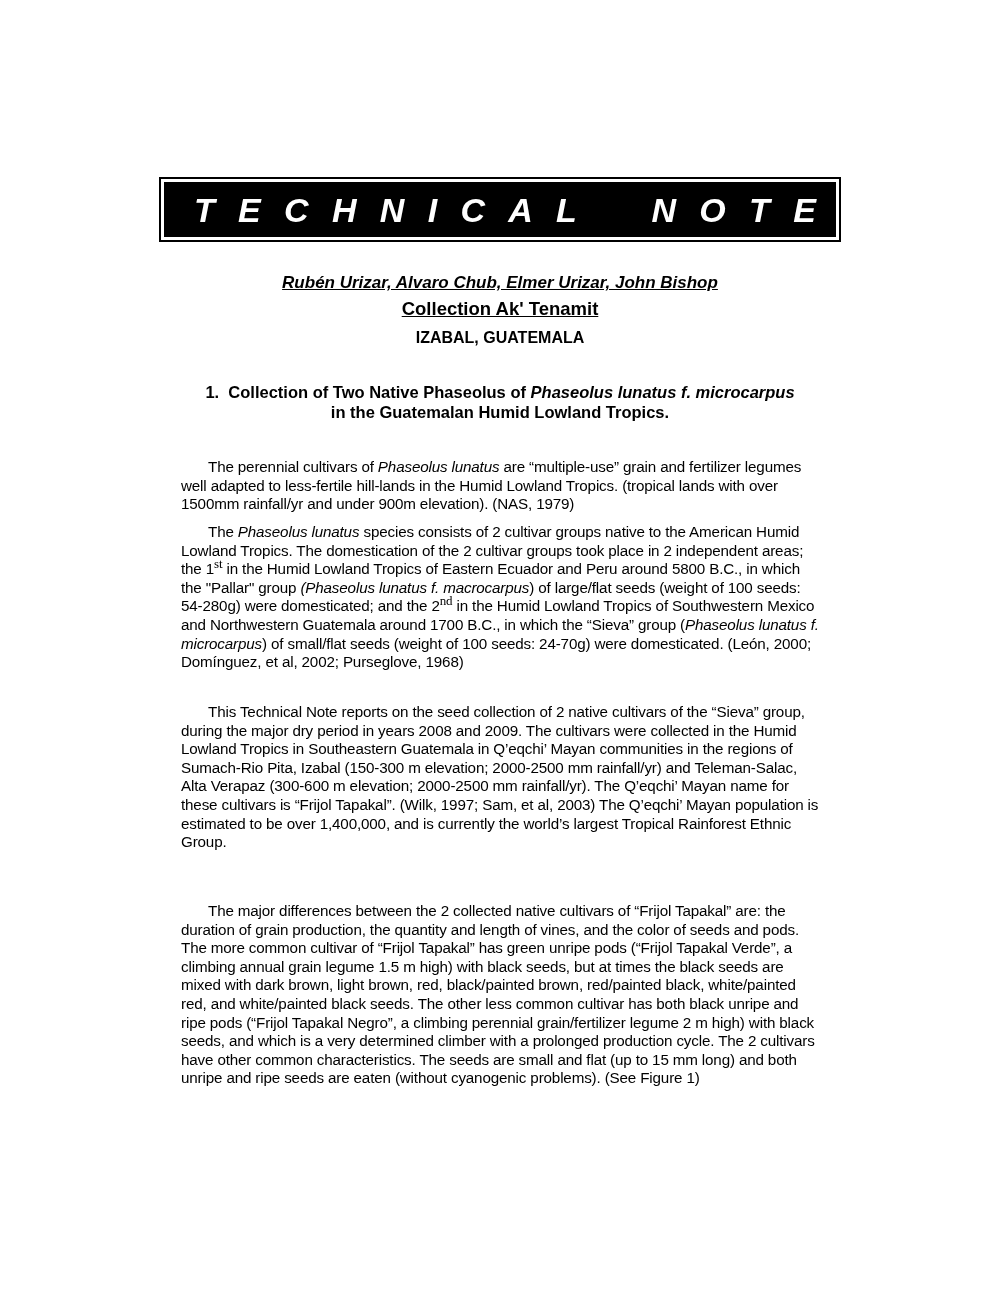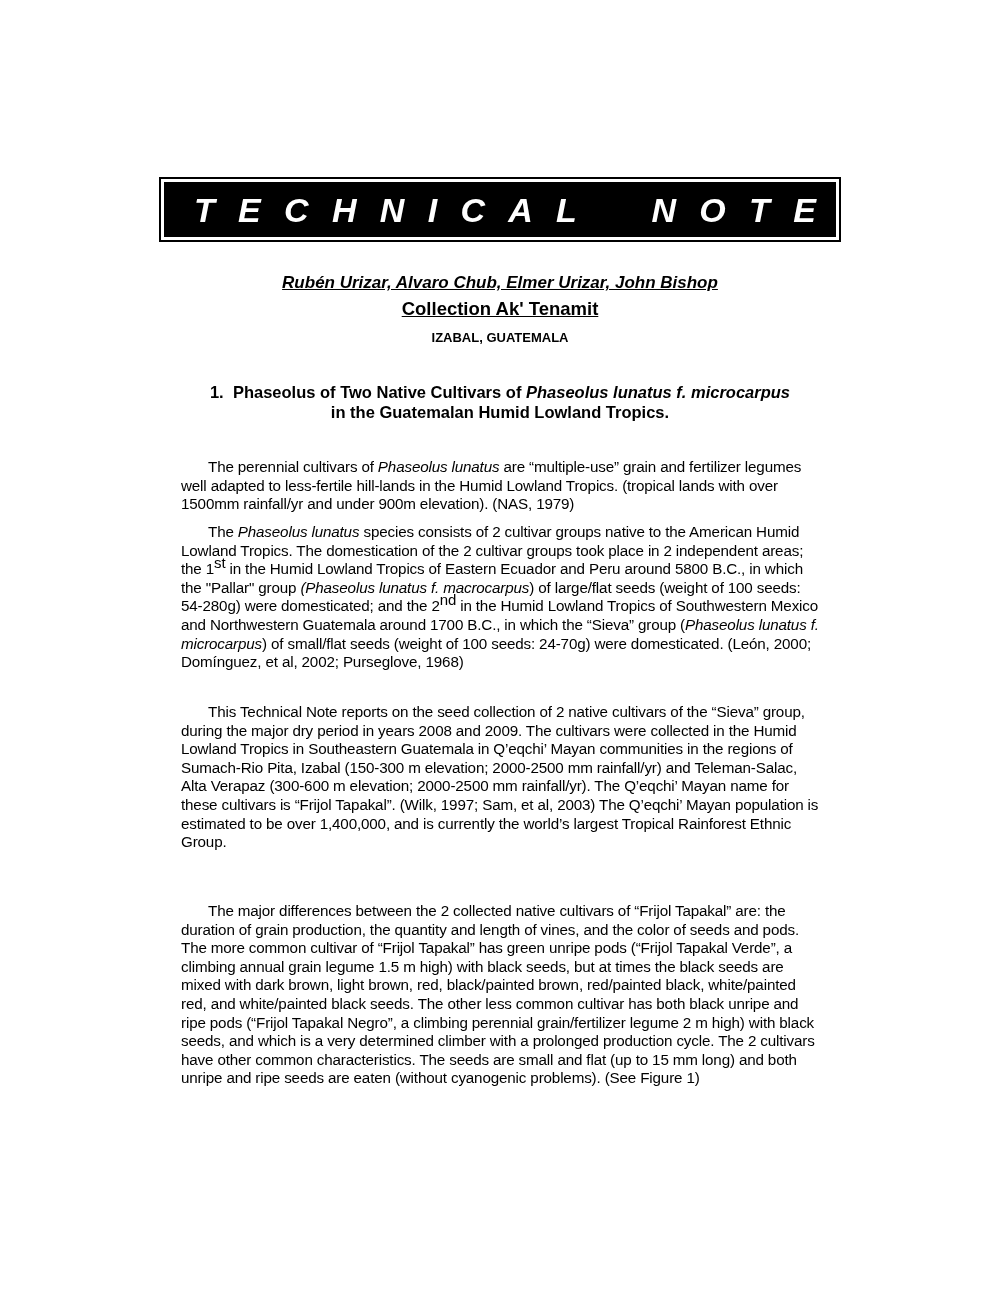--- a/index.html
+++ b/index.html
@@ -72,21 +72,21 @@
       line-height: 24px;
       text-decoration: underline;
     }
     .location {
       position: absolute;
       top: 326px;
       left: 0;
       width: 1000px;
       text-align: center;
       font-weight: bold;
-      font-size: 13px;
+      font-size: 16px;
       line-height: 24px;
     }
     .section-title {
       position: absolute;
       top: 382px;
       left: 160px;
       width: 680px;
       text-align: center;
       font-weight: bold;
       font-size: 16.5px;
@@ -100,21 +100,21 @@
       width: 650px;
       font-size: 15.2px;
       line-height: 18.6px;
       letter-spacing: -0.15px;
     }
     .para {
       margin: 4px;
       text-indent: 27px;
     }
     .para b { font-weight: normal; }
-    .para sup { font-size: 15px; line-height: 0; vertical-align: 6px; }
+    .para sup { font-size: 13px; line-height: 0; vertical-align: 6px; font-family: Liberation Serif, serif; }
     .p1 { top: 454px; }
     .p2 { top: 519px; }
     .p3 { top: 699px; }
     .p4 { top: 898px; }
   </style>
 </head>
 <body>
 
 <div class="banner-outer">
   <div class="banner-inner">
@@ -136,21 +136,21 @@
     </div>
   </div>
 </div>
 
 <div class="authors">Rubén Urizar,  Alvaro Chub,  Elmer Urizar,  John Bishop</div>
 <div class="institute">Collection  Ak' Tenamit</div>
 <div class="location">IZABAL, GUATEMALA</div>
 
 <div class="section-title">
   <span>1.</span>&nbsp;
-  <span>Phaseolus of Two Native Cultivars of </span>
+  <span>Collection of Two Native Phaseolus of </span>
   <i>Phaseolus lunatus f. microcarpus</i><br>
   <span>in the Guatemalan Humid Lowland Tropics.</span>
 </div>
 
 <div class="body-text p1">
   <p class="para"><span>The perennial cultivars of </span><i>Phaseolus lunatus</i><span> are “multiple-use” grain and fertilizer legumes well adapted to less-fertile hill-lands in the Humid Lowland Tropics. (tropical lands with over 1500mm rainfall/yr and under 900m elevation).  (NAS, 1979)</span></p>
 </div>
 
 <div class="body-text p2">
   <p class="para"><span>The </span><i>Phaseolus lunatus</i><span> species consists of 2 cultivar groups native to the American Humid Lowland Tropics.  The domestication of the 2 cultivar groups took place in 2 independent areas; the 1</span><sup>st</sup><span> in the Humid Lowland Tropics of Eastern Ecuador and Peru around 5800 B.C., in which the "Pallar" group </span><i>(Phaseolus lunatus f. macrocarpus</i><span>) of large/flat seeds (weight of 100 seeds: 54-280g) were domesticated; and the 2</span><sup>nd</sup><span> in the Humid Lowland Tropics of Southwestern Mexico and Northwestern Guatemala around 1700 B.C., in which the “Sieva” group (</span><i>Phaseolus lunatus f. microcarpus</i><span>) of small/flat seeds (weight of 100 seeds: 24-70g) were domesticated.  (León, 2000; Domínguez, et al, 2002; Purseglove, 1968)</span></p>

